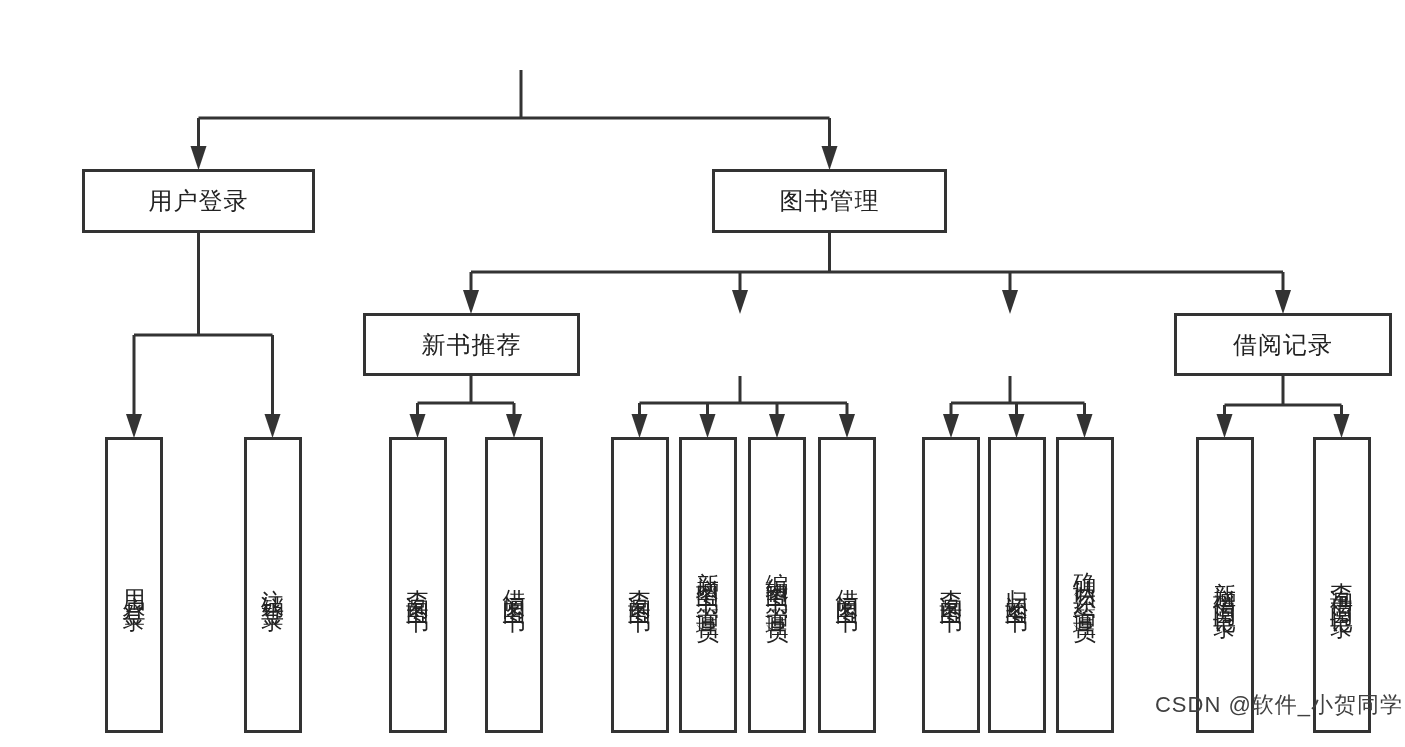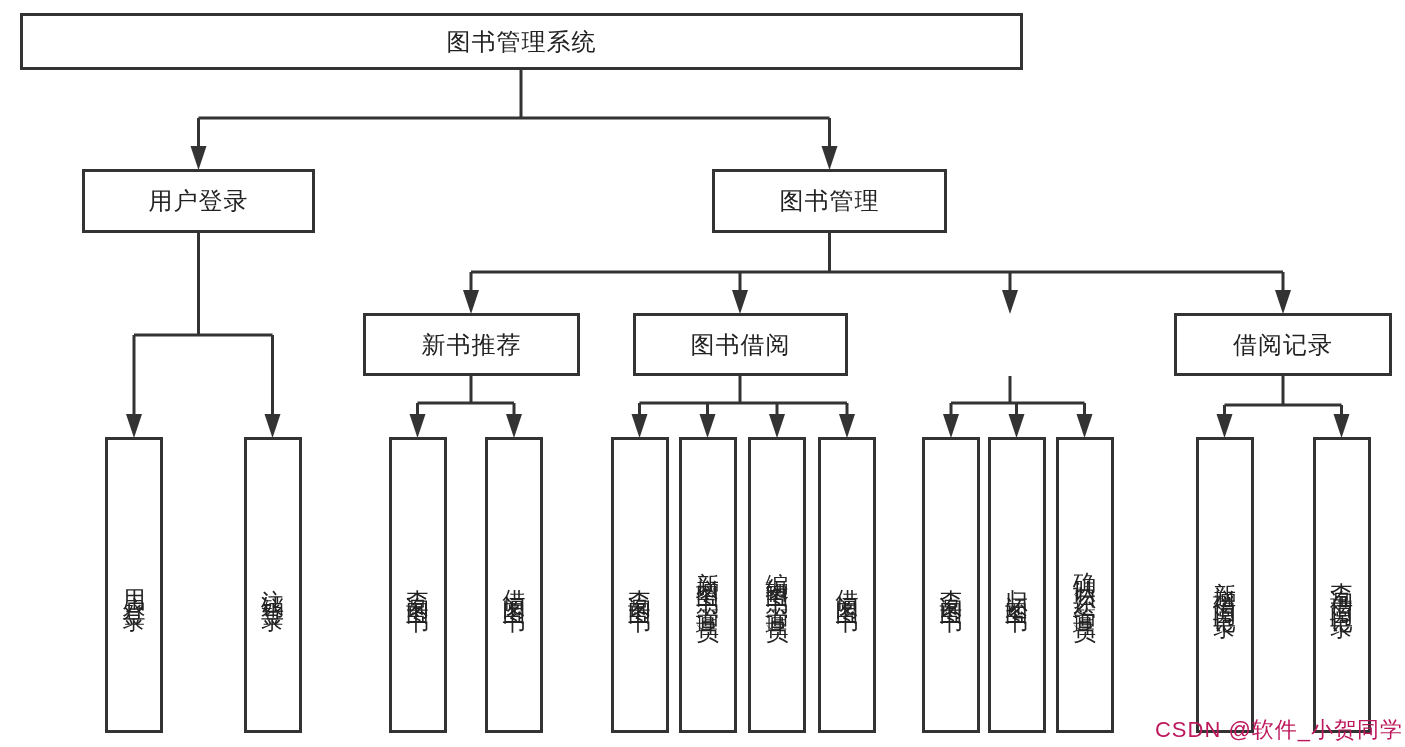--- a/index.html
+++ b/index.html
@@ -43,24 +43,24 @@
   .leaf span {
     writing-mode: vertical-rl;
     text-orientation: mixed;
     font-size: 23px;
     letter-spacing: 7px;
     line-height: 1.0;
     white-space: nowrap;
   }
   .watermark {
     position: absolute;
-    top: 715px;
+    top: 690px;
     right: 2px;
     font-size: 22px;
-    color: #be185d;
+    color: #404040;
     letter-spacing: 1px;
     z-index: 5;
     white-space: nowrap;
   }
 </style>
 </head>
 <body>
 
 <div class="stage">
 
@@ -123,36 +123,30 @@
       <polygon points="769,414 785,414 777,438"></polygon>
       <polygon points="839,414 855,414 847,438"></polygon>
       <polygon points="943,414 959,414 951,438"></polygon>
       <polygon points="1008.5,414 1024.5,414 1016.5,438"></polygon>
       <polygon points="1076.5,414 1092.5,414 1084.5,438"></polygon>
       <polygon points="1216.5,414 1232.5,414 1224.5,438"></polygon>
       <polygon points="1333.5,414 1349.5,414 1341.5,438"></polygon>
     </g>
   </svg>
 
-  <div class="node hnode" style="left:20px; top:13px; width:1003px; height:57px;">
-    <span>图书管理系统</span>
-  </div>
 
   <div class="node hnode" style="left:82px; top:169px; width:233px; height:64px;">
     <span>用户登录</span>
   </div>
   <div class="node hnode" style="left:712px; top:169px; width:235px; height:64px;">
     <span>图书管理</span>
   </div>
 
   <div class="node hnode" style="left:363px; top:313px; width:217px; height:63px;">
     <span>新书推荐</span>
-  </div>
-  <div class="node hnode" style="left:633px; top:313px; width:215px; height:63px;">
-    <span>图书借阅</span>
   </div>
   <div class="node hnode" style="left:1174px; top:313px; width:218px; height:63px;font-family:Liberation Mono, monospace;">
     <span>借阅记录</span>
   </div>
 
   <div class="node leaf" style="left:105px;">
     <span>用户登录</span>
   </div>
   <div class="node leaf" style="left:243.5px;">
     <span>注销登录</span>

